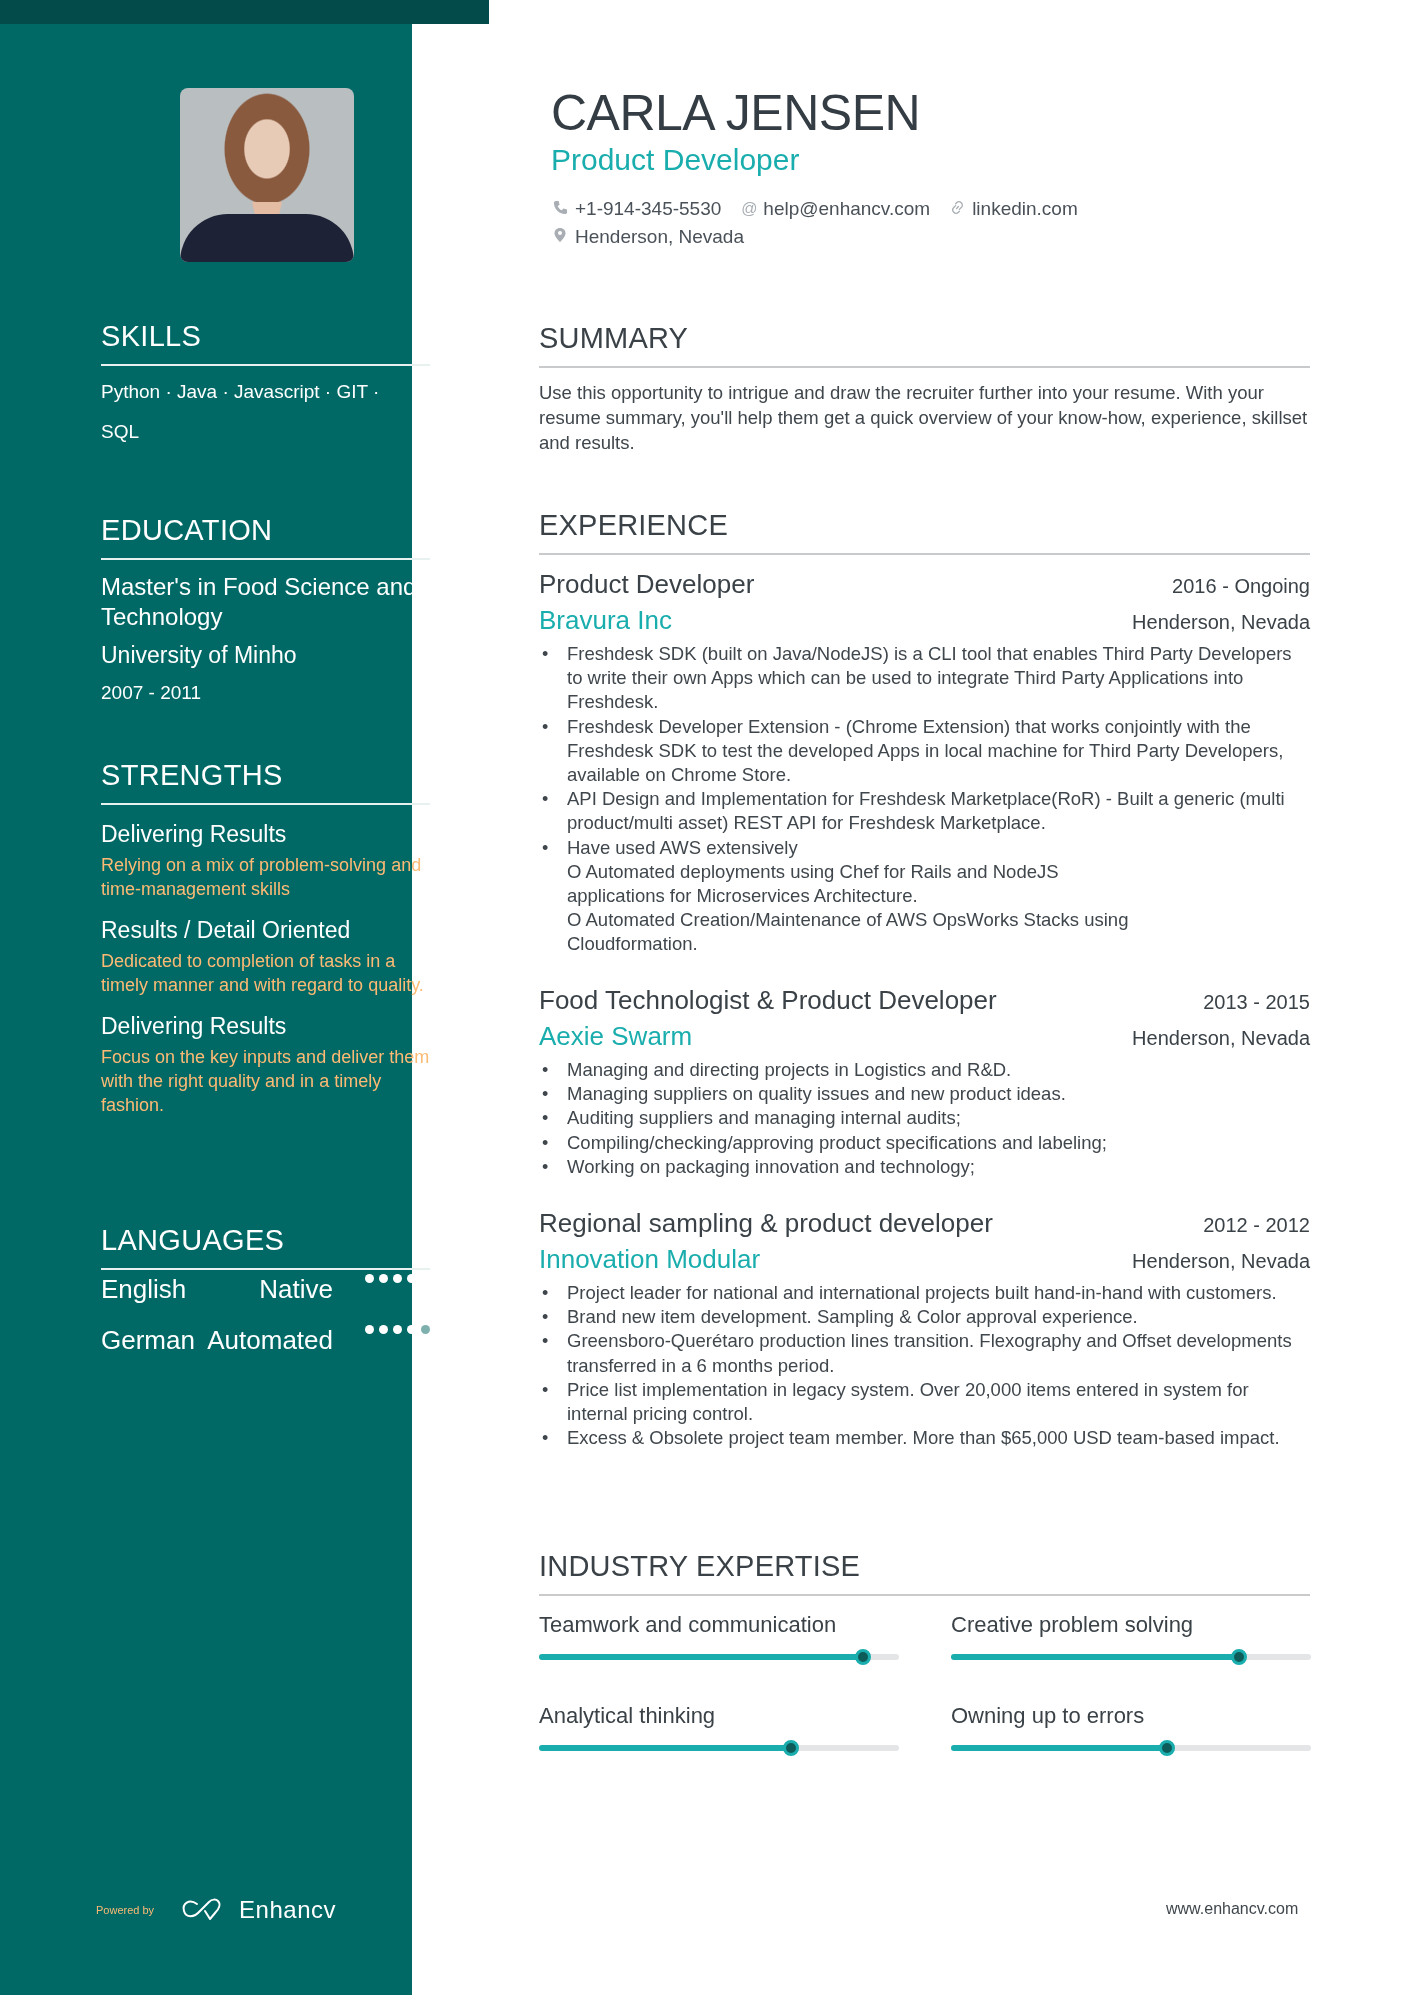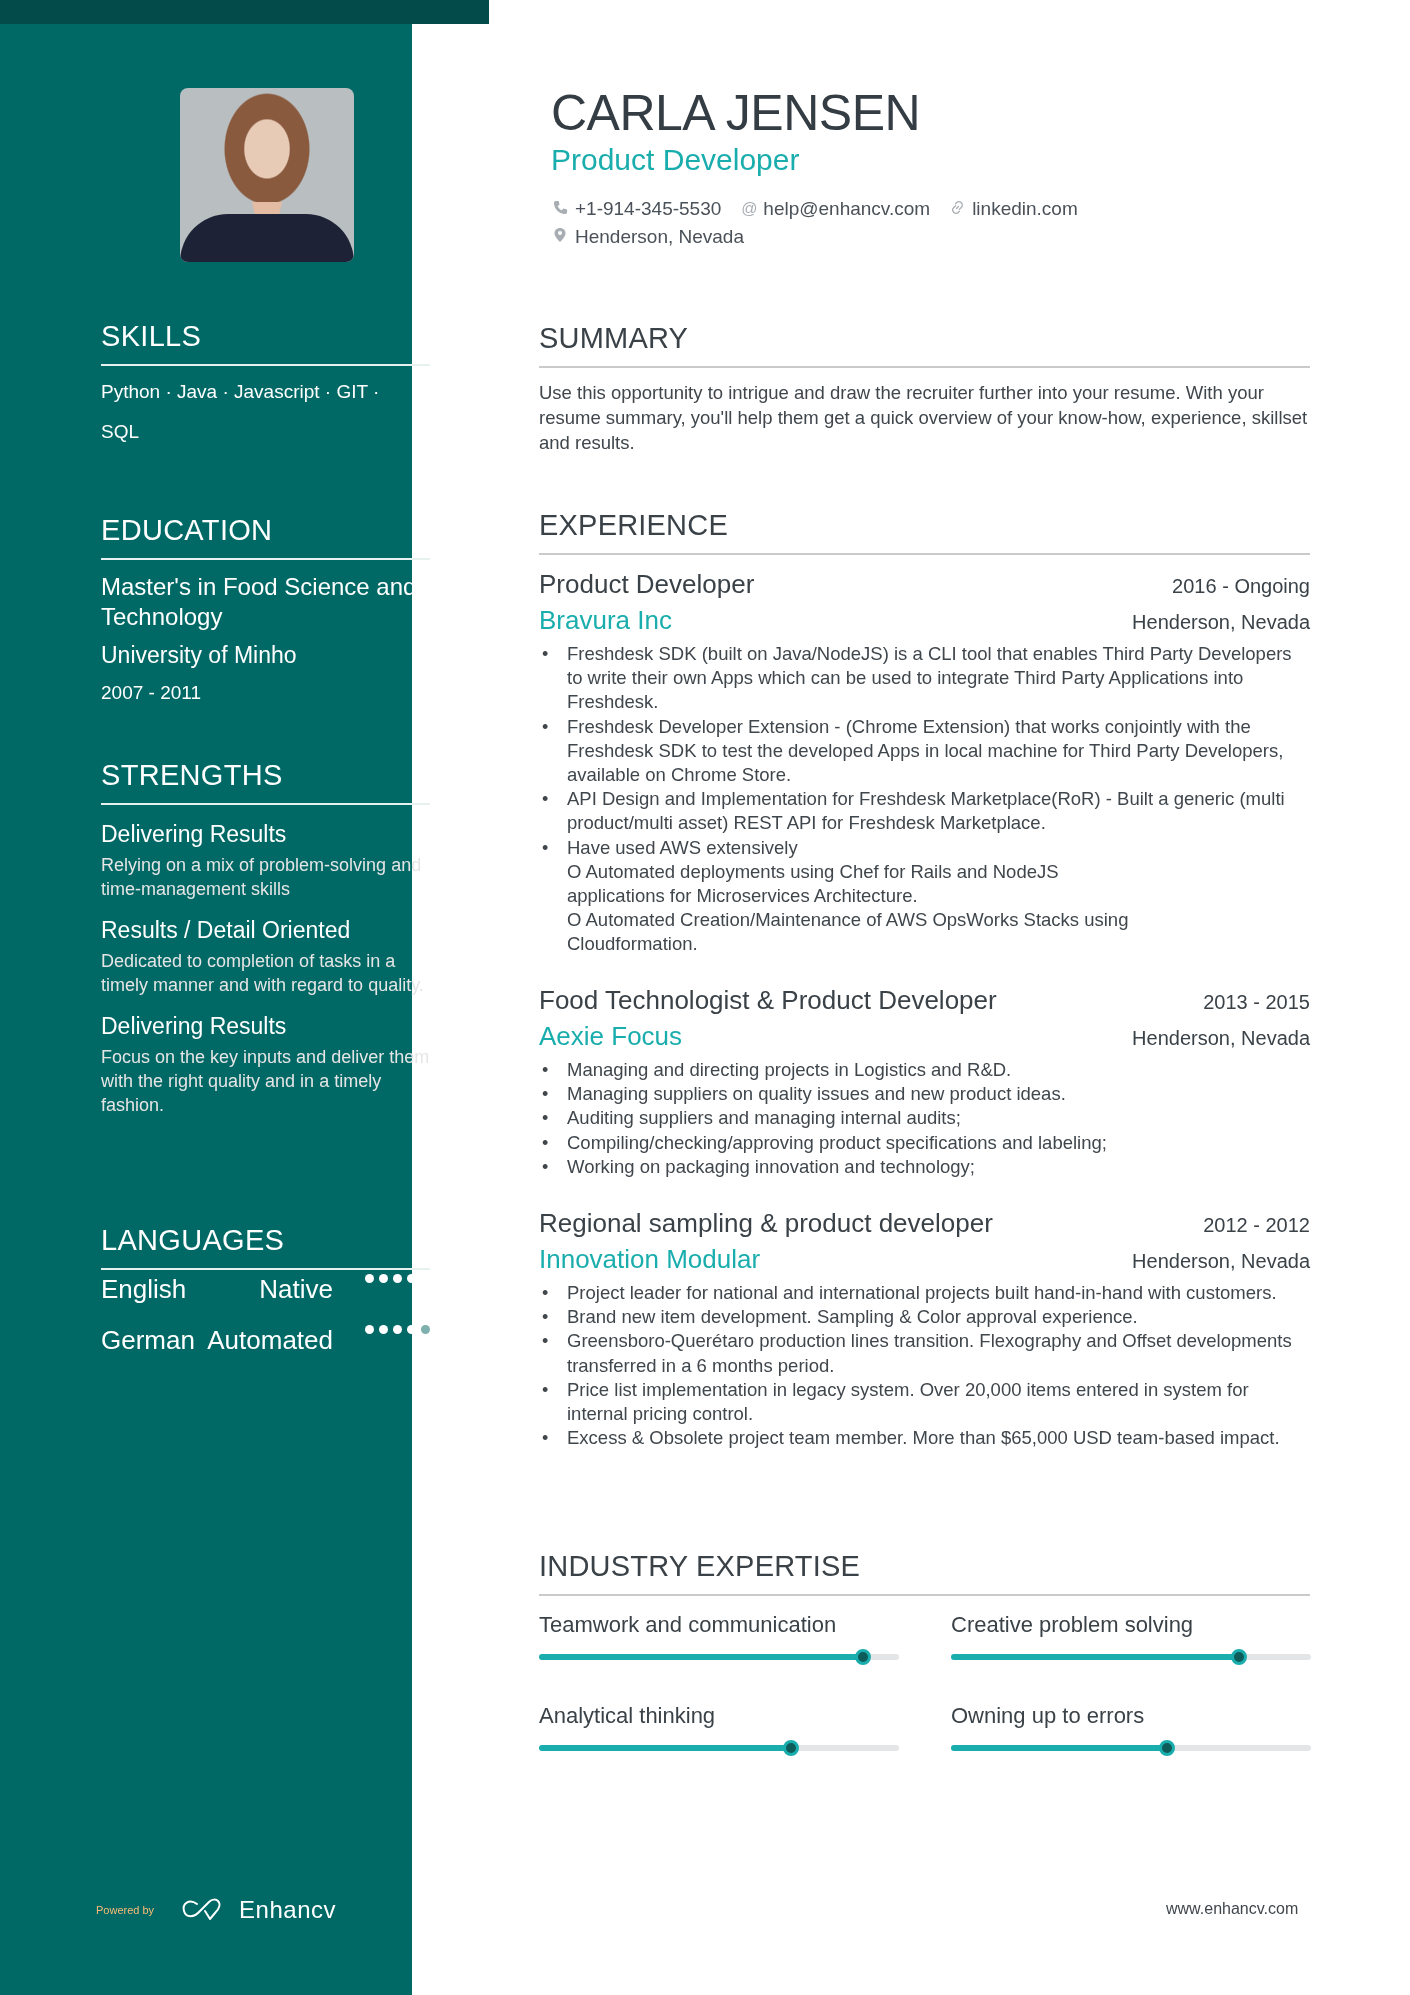--- a/index.html
+++ b/index.html
@@ -14,21 +14,21 @@
   .photo .neck { position: absolute; left: 72px; bottom: 20px; width: 30px; height: 40px; background: #e3bca3; clip-path: polygon(0 0,100% 0,70% 100%,30% 100%); }
 
   .side-sec { position: absolute; left: 101px; width: 329px; }
   .side-h { font-size: 29px; font-weight: 300; letter-spacing: 0.3px; color: #ffffff; padding-bottom: 10px; border-bottom: 2px solid #e6f1f0; line-height: 36px; }
   .skills-text { font-size: 19px; line-height: 40px; margin-top: 6px; color: #ffffff; }
   .edu-degree { font-size: 24px; line-height: 30px; margin-top: 12px; font-weight: 300; }
   .edu-school { font-size: 23px; line-height: 30px; margin-top: 8px; font-weight: 300; }
   .edu-dates { font-size: 19px; line-height: 26px; margin-top: 10px; }
   .str-item { margin-top: 14px; }
   .str-title { font-size: 23px; line-height: 30px; font-weight: 300; }
-  .str-desc { font-size: 18px; line-height: 24px; margin-top: 4px; color: #e5e5e5; }
+  .str-desc { font-size: 18px; line-height: 24px; margin-top: 4px; color: #fdba74; }
   .lang-row { display: flex; height: 51px; font-size: 26px; }
   .lang-name { width: 130px; }
   .lang-level { flex: 1; text-align: right; padding-right: 32px; }
   .dots { display: flex; gap: 5px; }
   .dot { width: 9px; height: 9px; border-radius: 50%; background: #ffffff; }
   .dot.off { background: #7eb0ae; }
 
   .powered { position: absolute; left: 96px; top: 1896px; display: flex; align-items: center; }
   .powered-label { font-size: 11px; color: #fdba74; }
   .brand { display: flex; align-items: center; margin-left: 27px; }
@@ -214,21 +214,21 @@
       </li>
     </ul>
   </div>
 
   <div class="job" style="top:982px;">
     <div class="job-row">
       <span class="job-title">Food Technologist &amp; Product Developer</span>
       <span class="job-date">2013 - 2015</span>
     </div>
     <div class="job-row">
-      <span class="job-company">Aexie Focus</span>
+      <span class="job-company">Aexie Swarm</span>
       <span class="job-loc">Henderson, Nevada</span>
     </div>
     <ul class="bullets">
       <li>Managing and directing projects in Logistics and R&amp;D.</li>
       <li>Managing suppliers on quality issues and new product ideas.</li>
       <li>Auditing suppliers and managing internal audits;</li>
       <li>Compiling/checking/approving product specifications and labeling;</li>
       <li>Working on packaging innovation and technology;</li>
     </ul>
   </div>

